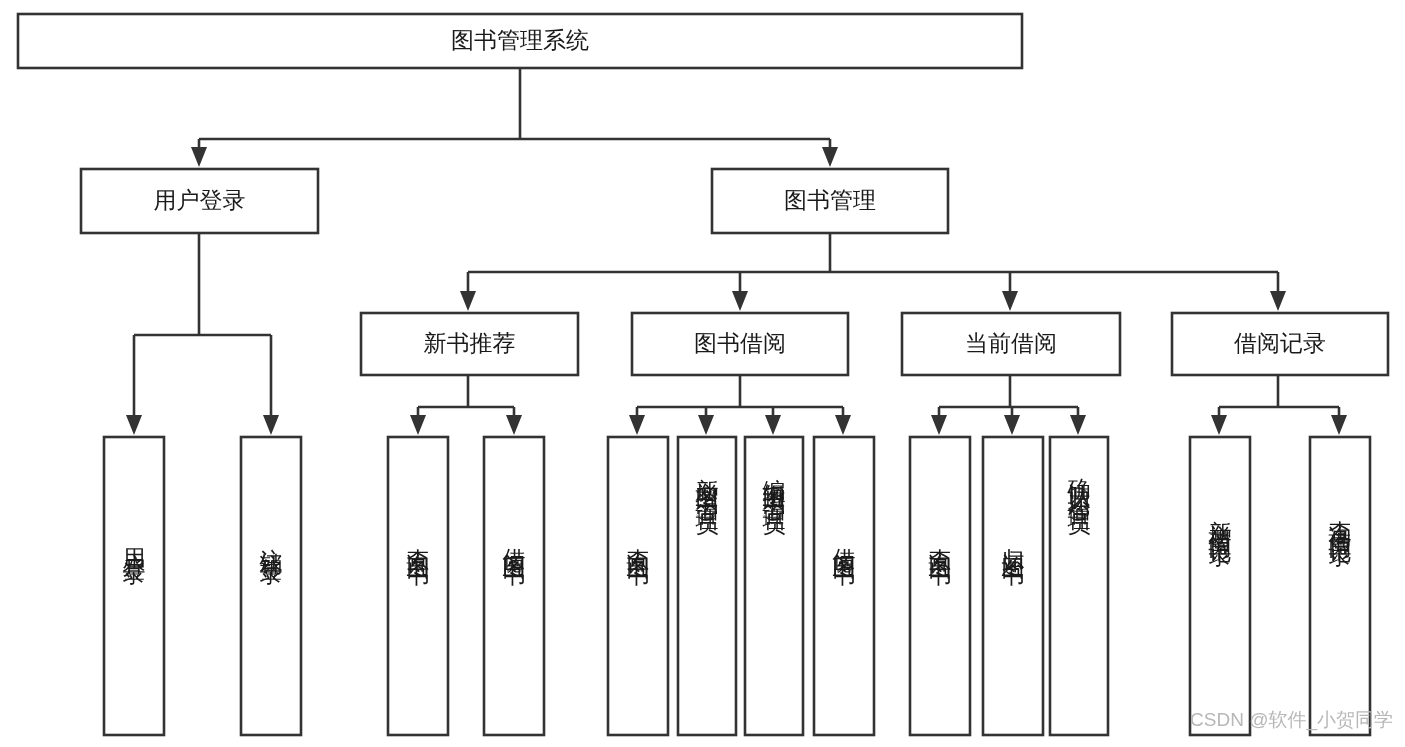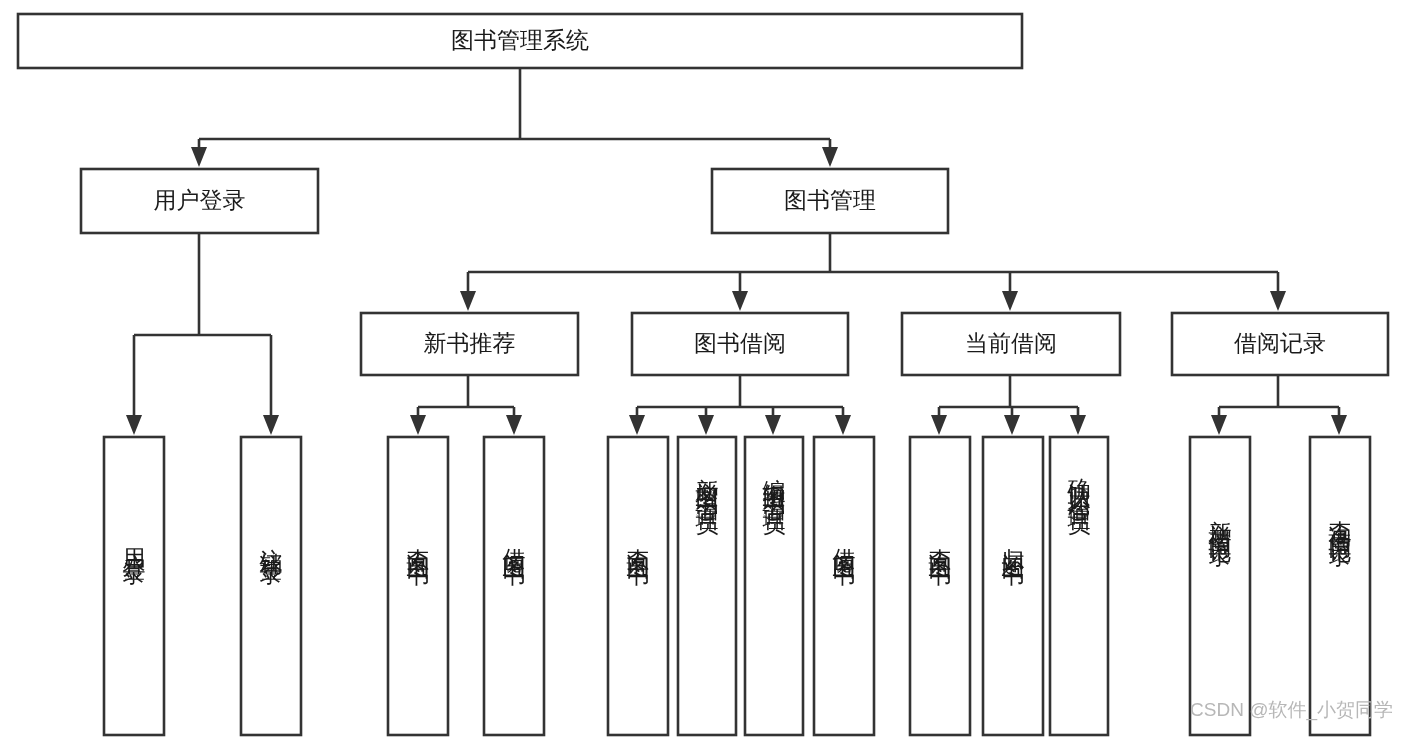--- a/index.html
+++ b/index.html
@@ -63,21 +63,21 @@
     font-family: "Liberation Sans", "DejaVu Sans", sans-serif;
     font-size: 23px;
     line-height: 1;
     color: #1a1a1a;
     letter-spacing: 5px;
     white-space: nowrap;
   }
   .watermark {
     position: absolute;
     right: 12px;
-    bottom: 24px;
+    bottom: 14px;
     font-family: "Liberation Sans", "DejaVu Sans", sans-serif;
     font-size: 19px;
     color: #b7b7b7;
     white-space: nowrap;
     pointer-events: none;
   }
 </style>
 </head>
 <body>
 

